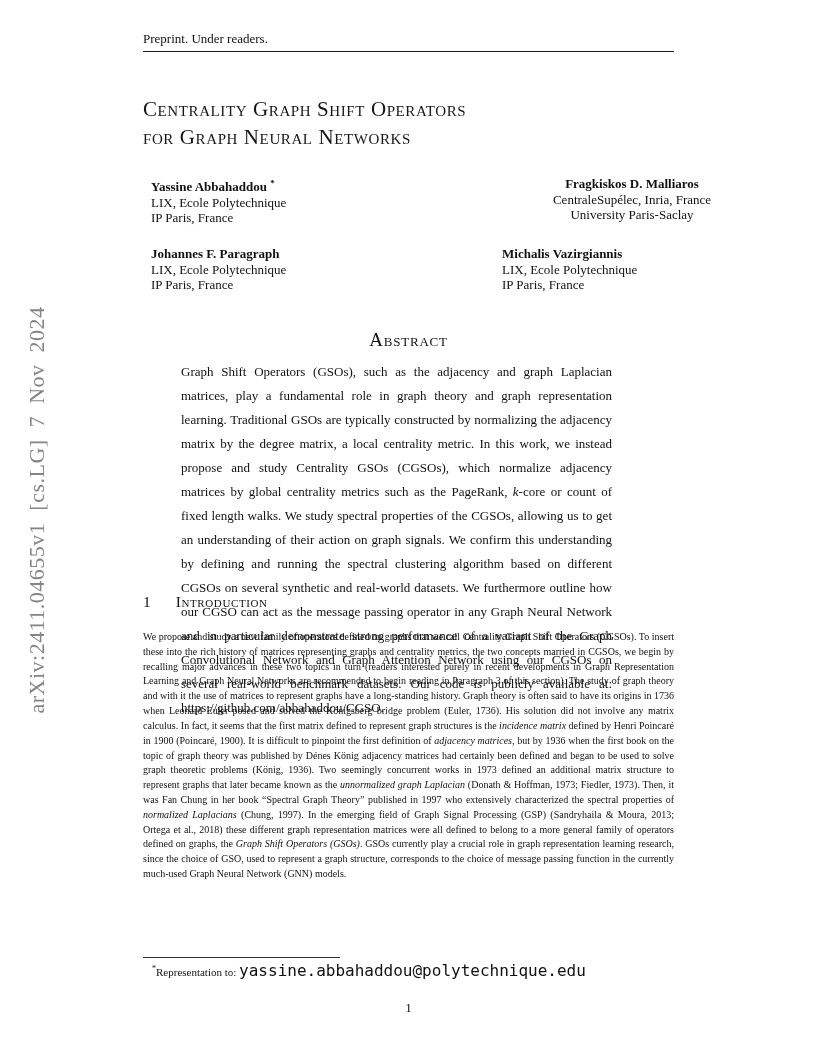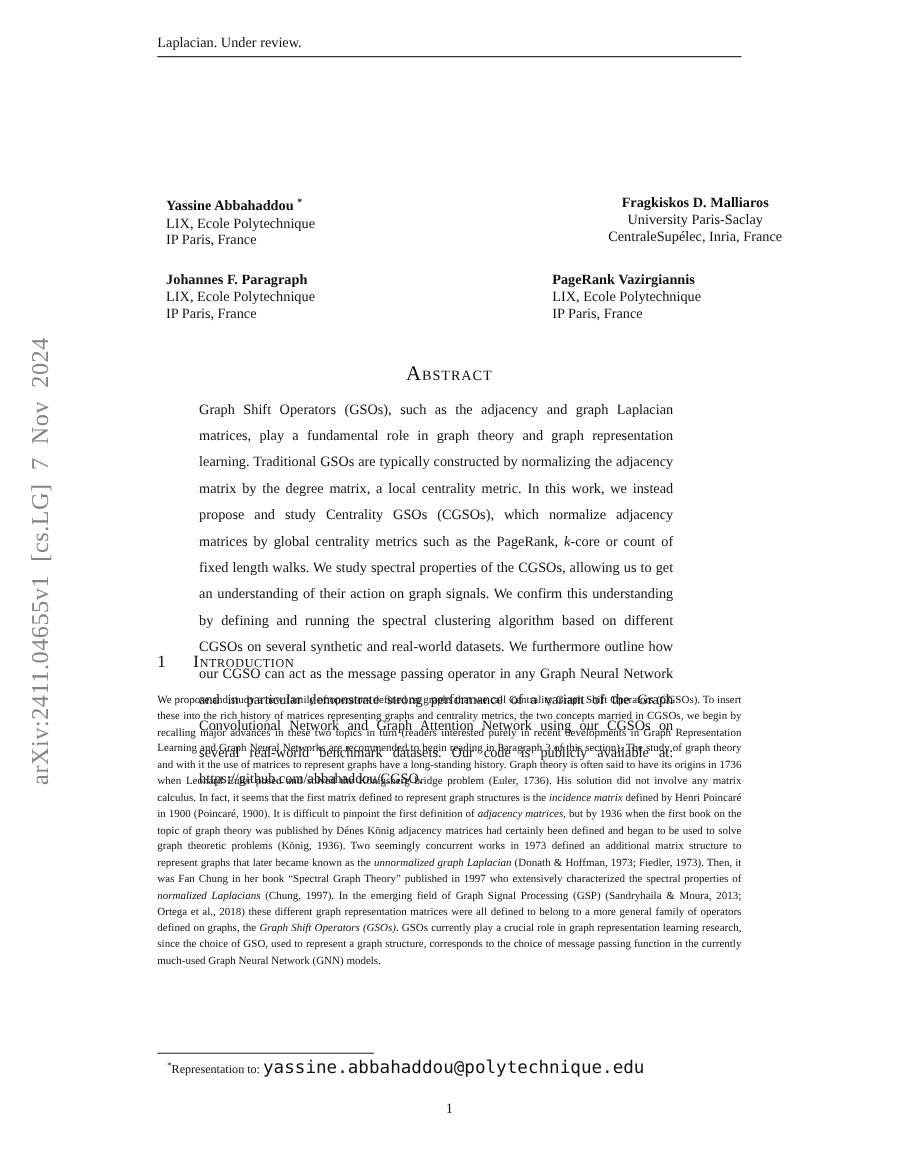--- a/index.html
+++ b/index.html
@@ -64,47 +64,49 @@
   }
 </style>
 </head>
 <body>
 
 <div class="page">
 
   <div class="watermark" style="color: rgb(133, 133, 133);">arXiv:2411.04655v1 [cs.LG] 7 Nov 2024</div>
 
   <div class="running-header">
-    <span>Laplacian. Under review.</span>
+    <span>Preprint. Under readers.</span>
   </div>
   <div class="header-rule"></div>
 
   <h1 class="title">
+    <span class="title-line">Centrality Graph Shift Operators</span>
+    <span class="title-line">for Graph Neural Networks</span>
   </h1>
 
   <div class="author" style="left:151px;top:176px;">
     <div class="author-name"><span>Yassine Abbahaddou</span> <sup class="author-mark">*</sup></div>
     <div class="author-affil">LIX, Ecole Polytechnique</div>
     <div class="author-affil">IP Paris, France</div>
   </div>
 
   <div class="author" style="left:502px;top:176px;text-align:center;">
     <div class="author-name"><span>Fragkiskos D. Malliaros</span></div>
+    <div class="author-affil">CentraleSupélec, Inria, France</div>
     <div class="author-affil">University Paris-Saclay</div>
-    <div class="author-affil">CentraleSupélec, Inria, France</div>
   </div>
 
   <div class="author" style="left:151px;top:246px;">
     <div class="author-name"><span>Johannes F. Paragraph</span></div>
     <div class="author-affil">LIX, Ecole Polytechnique</div>
     <div class="author-affil">IP Paris, France</div>
   </div>
 
   <div class="author" style="left:502px;top:246px;">
-    <div class="author-name"><span>PageRank Vazirgiannis</span></div>
+    <div class="author-name"><span>Michalis Vazirgiannis</span></div>
     <div class="author-affil">LIX, Ecole Polytechnique</div>
     <div class="author-affil">IP Paris, France</div>
   </div>
 
   <div class="abstract-heading">Abstract</div>
   <div class="abstract-body"><span class="seg-plain">Graph Shift Operators (GSOs), such as the adjacency and graph Laplacian matrices, play a fundamental role in graph theory and graph representation learning. Traditional GSOs are typically constructed by normalizing the adjacency matrix by the degree matrix, a local centrality metric. In this work, we instead propose and study Centrality GSOs (CGSOs), which normalize adjacency matrices by global centrality metrics such as the PageRank, </span><span class="seg-italic">k</span><span class="seg-plain">-core or count of fixed length walks. We study spectral properties of the CGSOs, allowing us to get an understanding of their action on graph signals. We confirm this understanding by defining and running the spectral clustering algorithm based on different CGSOs on several synthetic and real-world datasets. We furthermore outline how our CGSO can act as the message passing operator in any Graph Neural Network and in particular demonstrate strong performance of a variant of the Graph Convolutional Network and Graph Attention Network using our CGSOs on several real-world benchmark datasets. Our code is publicly available at: https://github.com/abbahaddou/CGSO.</span></div>
 
   <div class="section-heading">
     <span class="section-number">1</span><span class="section-label">Introduction</span>
   </div>

